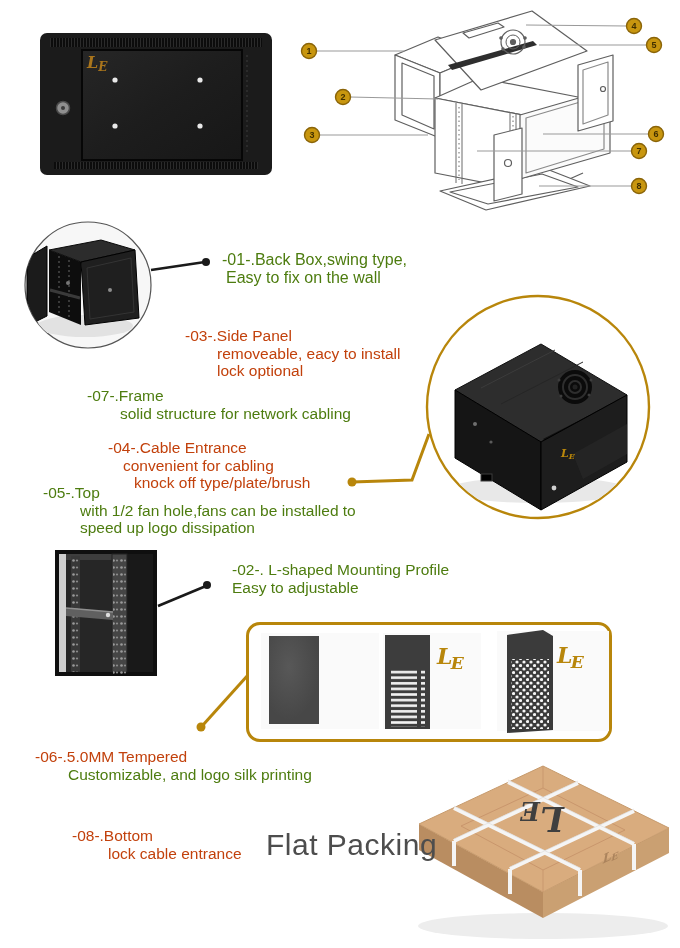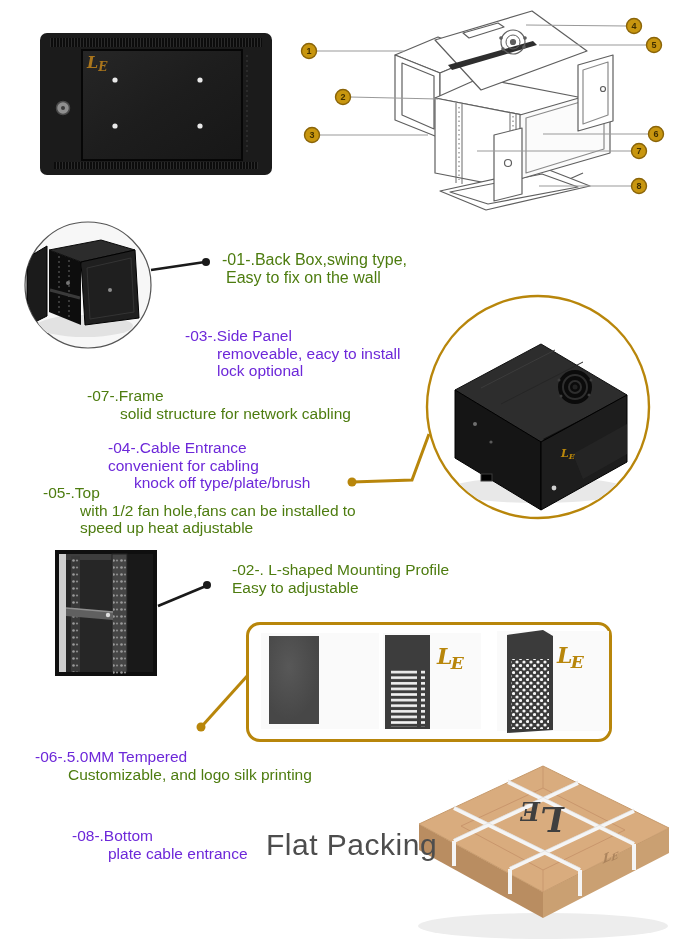--- a/index.html
+++ b/index.html
@@ -1,29 +1,29 @@
 <!DOCTYPE html>
 <html><head>
 <meta charset="utf-8">
 <style>
   html,body{margin:0;padding:0;}
   body{width:680px;height:948px;background:#ffffff;font-family:"Liberation Sans",sans-serif;overflow:hidden;}
   .page{position:relative;width:680px;height:948px;background:#fff;}
   .abs{position:absolute;}
   .tblock{position:absolute;font-size:15.5px;line-height:17.5px;white-space:nowrap;}
   .gold{color:#4d7c0f;}
-  .dark{color:#6d28d9;}
+  .dark{color:#c2410c;}
   .s01{left:222px;top:251px;font-size:16px;line-height:18px;}
   .s01 .ln2{margin-left:4px;}
   .s03{left:185px;top:327px;}
   .s03 .ln2,.s03 .ln3{margin-left:32px;}
   .s07{left:87px;top:387px;}
   .s07 .ln2{margin-left:33px;}
   .s04{left:108px;top:439px;}
-  .s04 .ln2{}
+  .s04 .ln2{margin-left:15px;}
   .s04 .ln3{margin-left:26px;}
   .s05{left:43px;top:484px;}
   .s05 .ln2,.s05 .ln3{margin-left:37px;}
   .s02{left:232px;top:561px;}
   .s02 .ln2{}
   .s06{left:35px;top:748px;}
   .s06 .ln2,.s06 .ln3{margin-left:33px;}
   .s08{left:72px;top:827px;}
   .s08 .ln2{margin-left:36px;}
   .packing-heading{position:absolute;left:266px;top:828px;font-size:30px;color:#4d4d4d;letter-spacing:0.5px;}
@@ -324,33 +324,33 @@
 
   <div class="tblock s04 dark">
     <div class="ln1">-04-.Cable Entrance</div>
     <div class="ln2">convenient for cabling</div>
     <div class="ln3">knock off type/plate/brush</div>
   </div>
 
   <div class="tblock s05 gold">
     <div class="ln1">-05-.Top</div>
     <div class="ln2">with 1/2 fan hole,fans can be installed to</div>
-    <div class="ln3">speed up heat adjustable</div>
+    <div class="ln3">speed up logo dissipation</div>
   </div>
 
   <div class="tblock s02 gold">
     <div class="ln1">-02-. L-shaped Mounting Profile</div>
     <div class="ln2">Easy to adjustable</div>
   </div>
 
   <div class="tblock s06">
     <div class="ln1 dark">-06-.5.0MM Tempered</div>
     <div class="ln3 gold">Customizable, and logo silk printing</div>
   </div>
 
   <div class="tblock s08 dark">
     <div class="ln1">-08-.Bottom</div>
-    <div class="ln2">plate cable entrance</div>
+    <div class="ln2">lock cable entrance</div>
   </div>
 
   <div class="packing-heading">Flat Packing</div>
 
 </div>
 
 </body></html>

